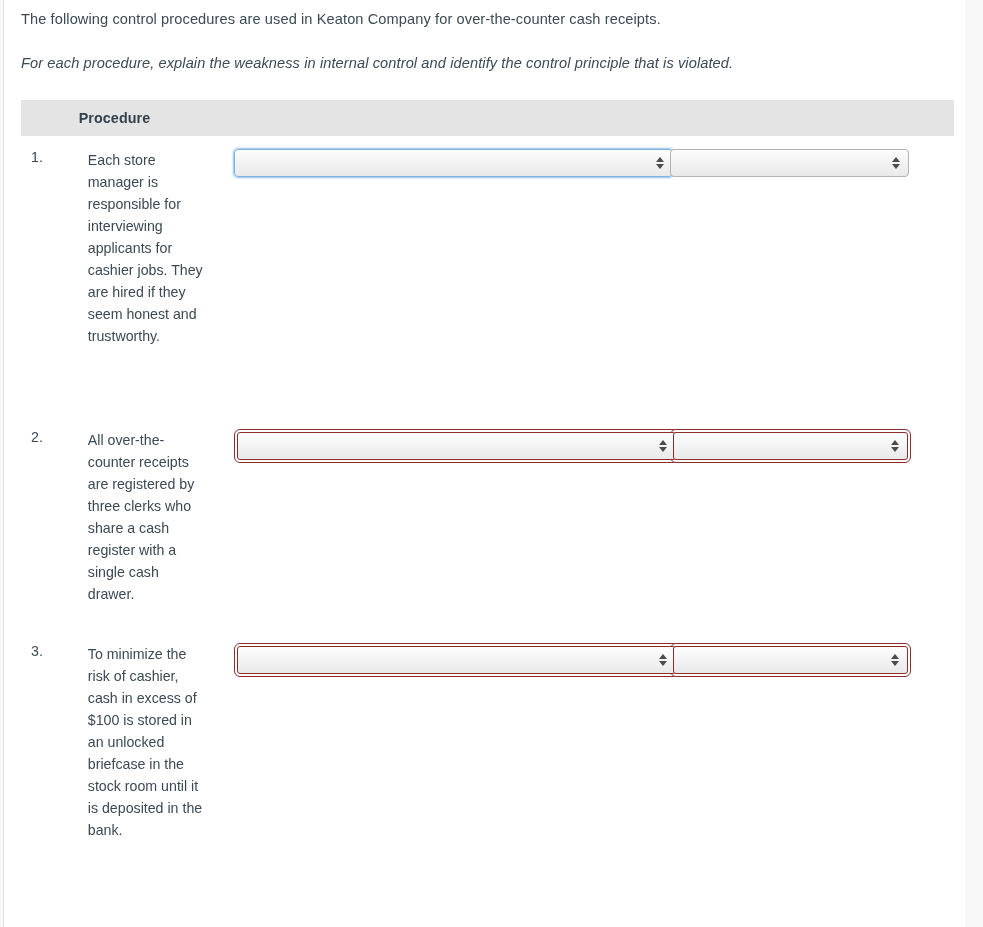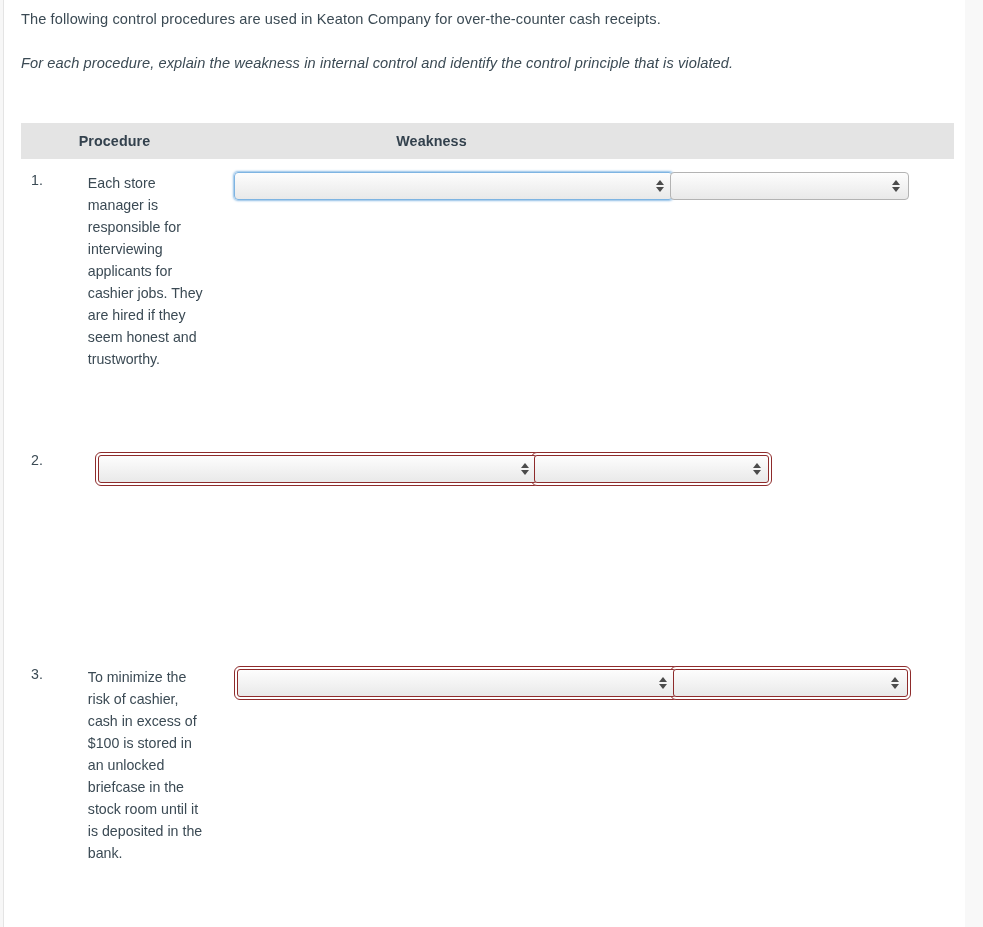--- a/index.html
+++ b/index.html
@@ -50,21 +50,21 @@
     letter-spacing: 0.1px;
     white-space: nowrap;
   }
   #intro-1 { top: 10px; }
   #intro-2 { top: 54px; font-style: italic; }
 
   
   #tbl {
     position: absolute;
     left: 17px;
-    top: 123px;
+    top: 100px;
     width: 933px;
   }
   .thead {
     display: flex;
     background: #e4e4e4;
     height: 36px;
     align-items: center;
   }
   .th {
     color: #33414d;
@@ -191,21 +191,20 @@
   <div id="canvas">
 
     <div class="intro" id="intro-1">The following control procedures are used in Keaton Company for over-the-counter cash receipts.</div>
 
     <div class="intro" id="intro-2">For each procedure, explain the weakness in internal control and identify the control principle that is violated.</div>
 
     <div id="tbl">
 
       <div class="thead">
         <div class="th proc">Procedure</div>
-        <div class="th weak">Weakness</div>
       </div>
 
       <div class="row" id="row-1">
         <div class="row-inner">
           <div class="cell-num">1.</div>
           <div class="cell-proc">Each store manager is responsible for interviewing applicants for cashier jobs. They are hired if they seem honest and trustworthy.</div>
           <div class="cell-select weak">
             <div class="sel focused" style="width:439px;">
               <span class="val"></span>
               <span class="spin">
@@ -222,20 +221,21 @@
                   <i class="down"></i>
               </span>
             </div>
           </div>
         </div>
       </div>
 
       <div class="row" id="row-2">
         <div class="row-inner">
           <div class="cell-num">2.</div>
+          <div class="cell-proc">All over-the-counter receipts are registered by three clerks who share a cash register with a single cash drawer.</div>
           <div class="cell-select weak">
             <div class="sel-wrap-error">
               <div class="sel" style="width:439px;">
                 <span class="val"></span>
                 <span class="spin">
                   <i class="up"></i>
                     <i class="down"></i>
                 </span>
               </div>
             </div>

